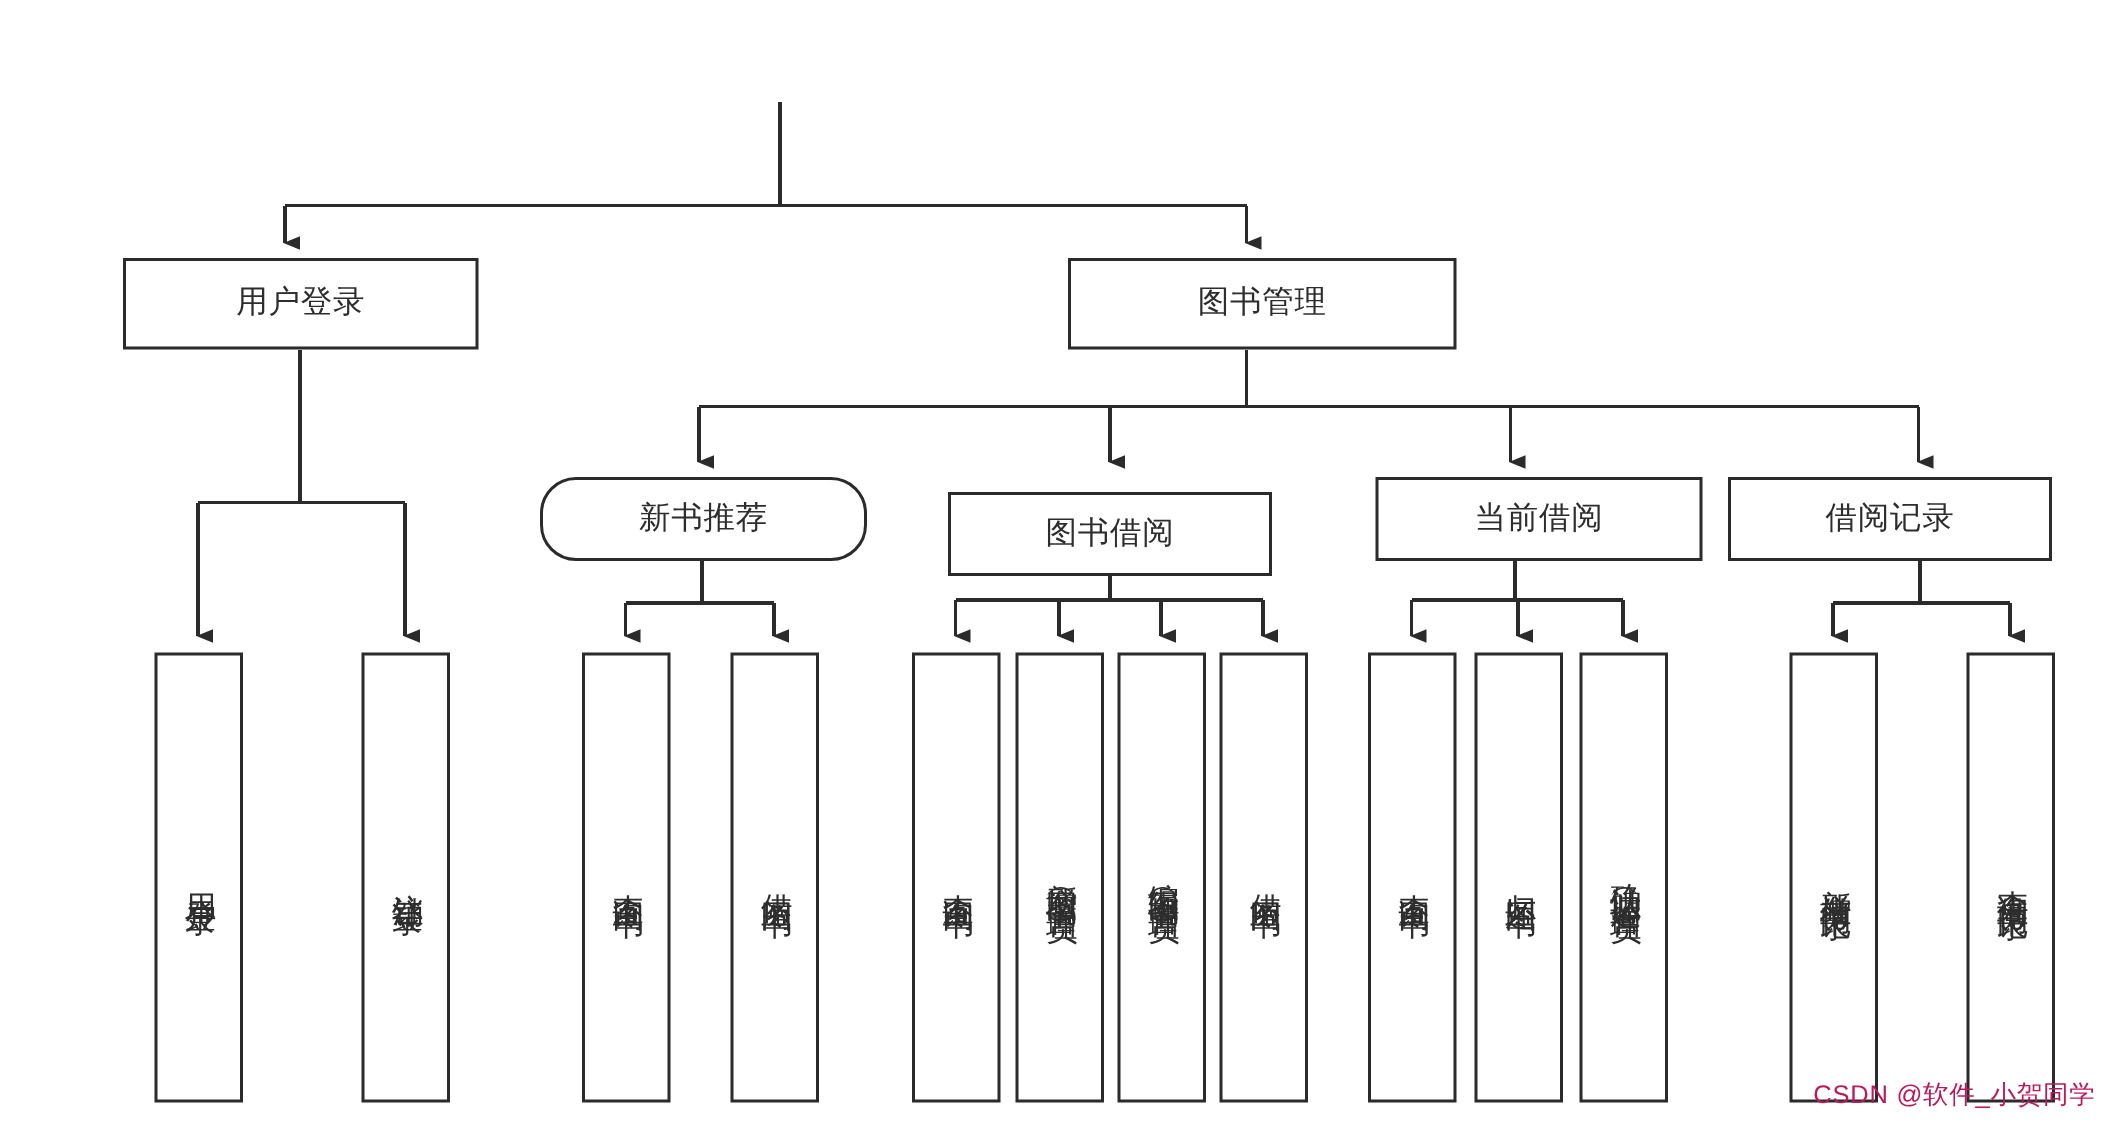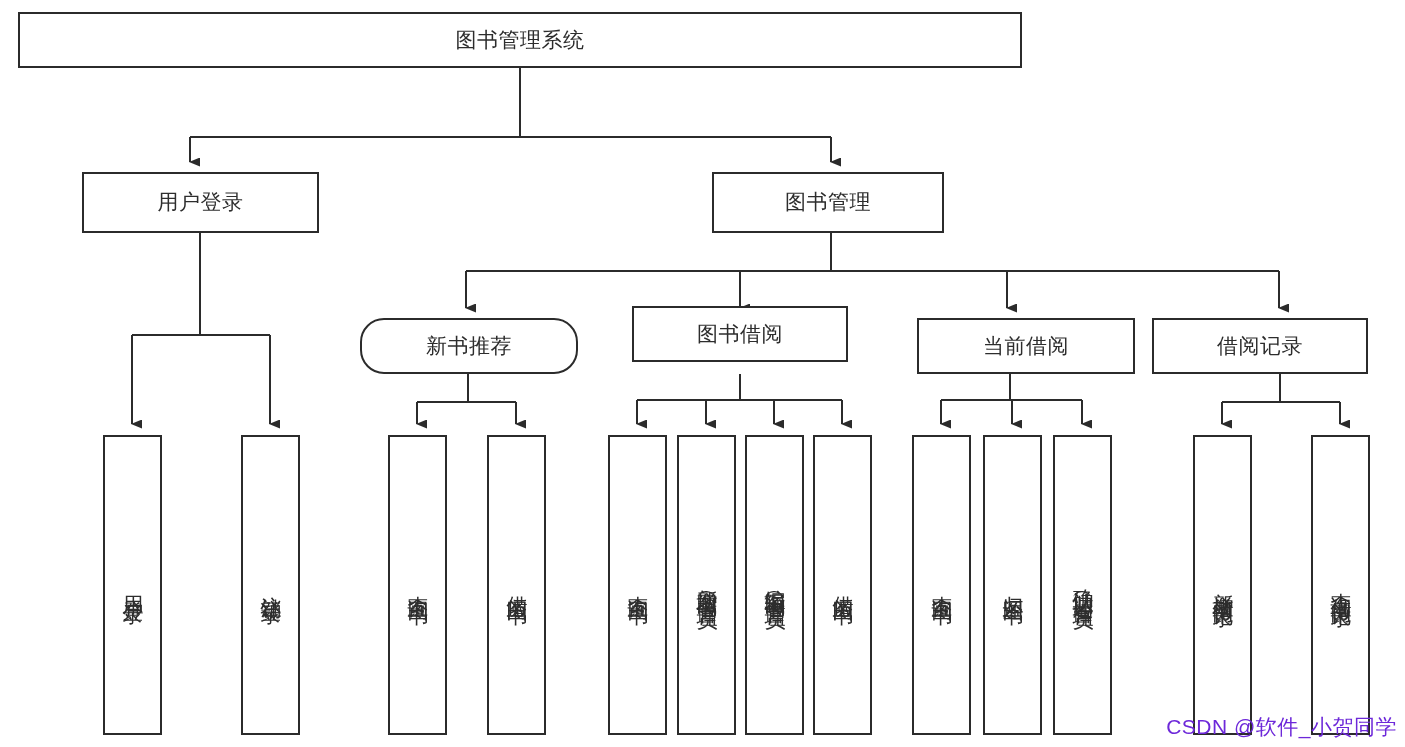--- a/index.html
+++ b/index.html
@@ -55,22 +55,22 @@
     text-orientation: upright;
     white-space: nowrap;
   }
   .node-label {
     display: block;
   }
   #watermark {
     position: absolute;
     right: 8px;
     bottom: 6px;
-    font-size: 21px;
-    color: #6d28d9;
+    font-size: 17px;
+    color: #be185d;
     letter-spacing: 0.5px;
     white-space: nowrap;
     font-family: "Liberation Sans", "DejaVu Sans", sans-serif;
   }
 </style>
 </head>
 <body>
 
 <div id="canvas">
 
@@ -120,37 +120,34 @@
       <path d="M 1012 400 L 1012 424" marker-end="url(#arrowhead)"></path>
       <path d="M 1082 400 L 1082 424" marker-end="url(#arrowhead)"></path>
 
       <path d="M 1280 374 L 1280 402"></path>
       <path d="M 1222 402 L 1340 402"></path>
       <path d="M 1222 402 L 1222 424" marker-end="url(#arrowhead)"></path>
       <path d="M 1340 402 L 1340 424" marker-end="url(#arrowhead)"></path>
     </g>
   </svg>
 
-  <div class="node horiz" style="left:18px; top:12px; width:1004px; height:56px;">
-    <span class="node-label">图书管理系统</span>
-  </div>
 
   <div class="node horiz" style="left:82px; top:172px; width:237px; height:61px;">
     <span class="node-label">用户登录</span>
   </div>
 
-  <div class="node horiz" style="left:712px; top:172px; width:232px; height:61px;text-align:center;">
+  <div class="node horiz" style="left:712px; top:172px; width:259px; height:61px;text-align:center;">
     <span class="node-label">图书管理</span>
   </div>
 
   <div class="node horiz" style="left:360px; top:318px; width:218px; height:56px;border-radius:24px;">
     <span class="node-label">新书推荐</span>
   </div>
 
-  <div class="node horiz" style="left:632px; top:306px; width:216px; height:56px;">
+  <div class="node horiz" style="left:632px; top:328px; width:216px; height:56px;">
     <span class="node-label">图书借阅</span>
   </div>
 
   <div class="node horiz" style="left:902px; top:318px; width:218px; height:56px;margin-left:15px;">
     <span class="node-label">当前借阅</span>
   </div>
 
   <div class="node horiz" style="left:1152px; top:318px; width:216px; height:56px;">
     <span class="node-label">借阅记录</span>
   </div>

